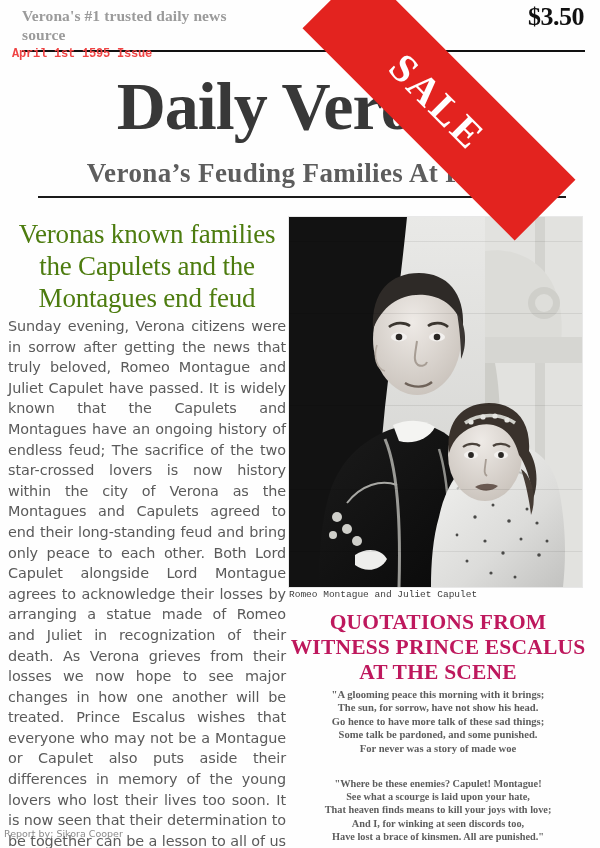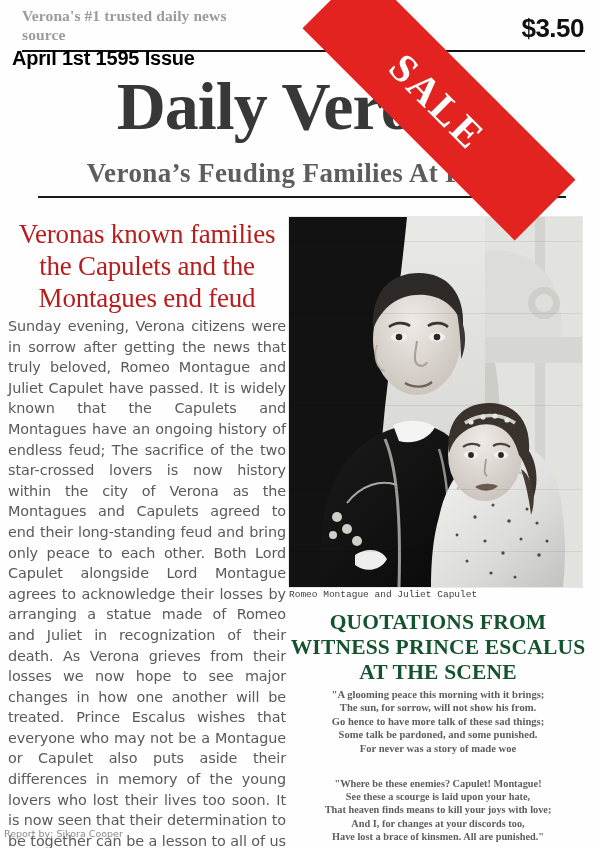--- a/index.html
+++ b/index.html
@@ -37,41 +37,40 @@
     font-family: "Liberation Serif", serif;
     font-weight: bold;
     font-size: 15.5px;
     line-height: 19px;
     color: #9b9b9b;
     letter-spacing: 0.1px;
   }
   .price {
     position: absolute;
     right: 16px; top: 2px;
-    font-family: Liberation Sans, sans-serif;
+    font-family: Liberation Serif, serif;
     font-weight: bold;
     font-size: 26px;
     color: #111111;
     letter-spacing: -0.5px;
-    margin-top: 11px;
   }
   .rule-top {
     position: absolute;
     left: 22px; top: 50px;
     width: 563px;
     height: 2px;
     background: #111111;
   }
   .issue {
     position: absolute;
     left: 12px; top: 47px;
-    font-family: Liberation Sans, sans-serif;
-    font-weight: bold;
-    font-size: 20px;
-    color: #000000;
+    font-family: Liberation Mono, monospace;
+    font-weight: bold;
+    font-size: 12px;
+    color: #ef4444;
     letter-spacing: -0.2px;
   }
 
   
   .masthead {
     position: absolute;
     left: 0; top: 68px;
     width: 600px;
     text-align: center;
     font-family: "Liberation Serif", serif;
@@ -138,21 +137,21 @@
     position: absolute;
     left: 8px; top: 218px;
     width: 278px;
   }
   .article-headline {
     text-align: center;
     font-family: "Liberation Serif", serif;
     font-weight: normal;
     font-size: 27px;
     line-height: 32px;
-    color: #b91c1c;
+    color: #4d7c0f;
     margin: 0 0 2px 0;
     letter-spacing: -0.2px;
   }
   .article-body {
     text-align: justify;
     font-family: "DejaVu Sans", sans-serif;
     font-size: 14.4px;
     line-height: 20.6px;
     color: #5a5a5a;
     margin: 0;
@@ -188,21 +187,21 @@
     line-height: 12px;
     color: #3c3c3c;
     padding: 1px 0 0 1px;
   }
   .quote-head {
     text-align: center;
     font-family: "Liberation Serif", serif;
     font-weight: bold;
     font-size: 21.5px;
     line-height: 25px;
-    color: #14532d;
+    color: #be185d;
     margin: 9px 0 0 0;
     letter-spacing: 0.2px;
   }
   .quote-block {
     text-align: center;
     font-family: "Liberation Serif", serif;
     font-weight: bold;
     font-size: 10.6px;
     line-height: 13.4px;
     color: #5d5d5d;
@@ -362,28 +361,28 @@
         </g>
       </svg>
     </div>
 
     <div class="caption">Romeo Montague and Juliet Capulet</div>
 
     <div class="quote-head">QUOTATIONS FROM WITNESS PRINCE ESCALUS AT THE SCENE</div>
 
     <div class="quote-block">
       <div class="quote-line">"A glooming peace this morning with it brings;</div>
-      <div class="quote-line">The sun, for sorrow, will not show his from.</div>
+      <div class="quote-line">The sun, for sorrow, have not show his head.</div>
       <div class="quote-line">Go hence to have more talk of these sad things;</div>
       <div class="quote-line">Some talk be pardoned, and some punished.</div>
       <div class="quote-line">For never was a story of made woe</div>
     </div>
 
     <div class="quote-block second">
       <div class="quote-line">"Where be these enemies? Capulet! Montague!</div>
-      <div class="quote-line">See these a scourge is laid upon your hate,</div>
+      <div class="quote-line">See what a scourge is laid upon your hate,</div>
       <div class="quote-line">That heaven finds means to kill your joys with love;</div>
-      <div class="quote-line">And I, for changes at your discords too,</div>
+      <div class="quote-line">And I, for winking at seen discords too,</div>
       <div class="quote-line">Have lost a brace of kinsmen. All are punished."</div>
     </div>
 
   </div>
 </div>
 
 </body></html>

